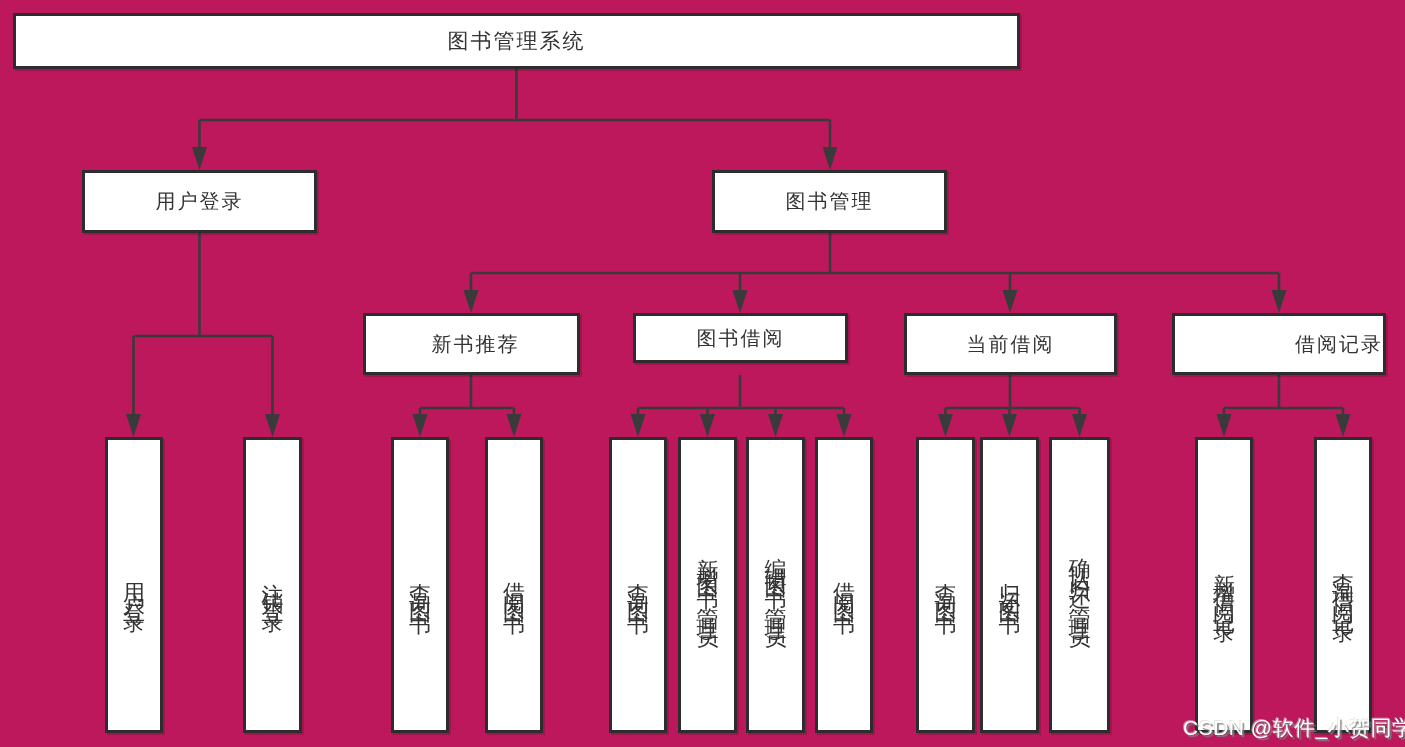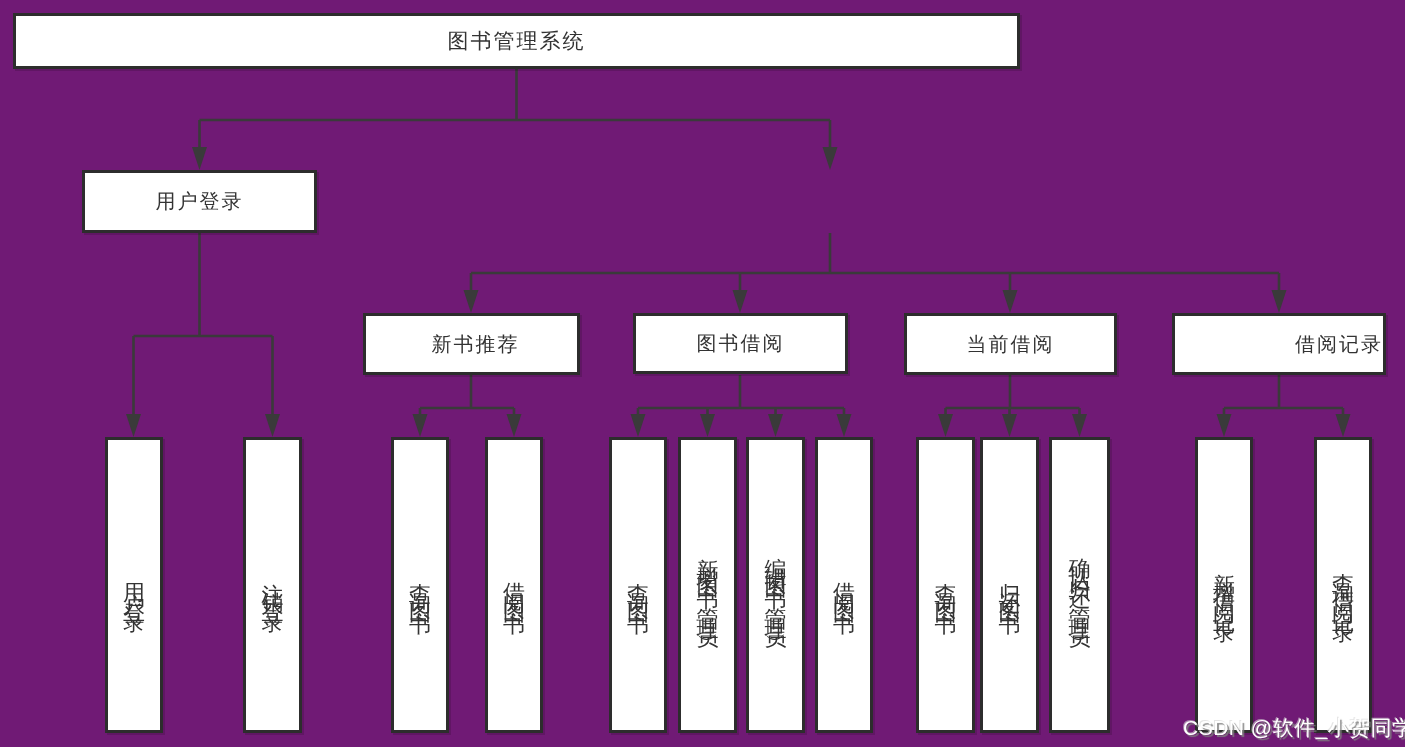--- a/index.html
+++ b/index.html
@@ -1,19 +1,19 @@
 <!DOCTYPE html>
 <html><head>
 <meta charset="utf-8">
 <style>
   html,body{margin:0;padding:0;background:#ffffff;}
   #canvas{
     position:relative;
     width:1405px;height:747px;
-    background:#701a75;
+    background:#be185d;
     overflow:hidden;
     font-family:"Liberation Sans","DejaVu Sans",sans-serif;
     color:#333333;
   }
   #connectors{position:absolute;left:0;top:0;width:1405px;height:747px;}
   #connectors path{stroke:#3a3a3a;stroke-width:2.6;fill:none;}
   #connectors polygon{fill:#3a3a3a;stroke:none;}
   .hbox{
     position:absolute;box-sizing:border-box;
     border:3px solid #2d2d2d;background:#ffffff;
@@ -35,21 +35,21 @@
     font-size:22px;line-height:1;
     letter-spacing:10px;
     white-space:nowrap;
     max-height:288px;
   }
   
   .n-root          {left:13px;  top:13px;  width:1007px;height:56px;font-size:21px;}
   .n-user-login    {left:82px;  top:170px; width:235px; height:63px;}
   .n-book-mgmt     {left:712px; top:170px; width:235px; height:63px;}
   .n-new-books     {left:363px; top:313px; width:217px; height:62px;padding-left:8px;}
-  .n-book-borrow   {left:633px; top:313px; width:215px; height:61px;}
+  .n-book-borrow   {left:633px; top:313px; width:215px; height:50px;}
   .n-current-borrow{left:904px; top:313px; width:213px; height:62px;text-align:right;}
   .n-borrow-records{left:1172px;top:313px; width:214px; height:62px;justify-content:flex-end;}
   .lf{top:437px;height:296px;}
   .l-g1a{left:105px; width:58px;}
   .l-g1b{left:243px; width:59px;}
   .l-g2a{left:391px; width:58px;}
   .l-g2b{left:485px; width:58px;}
   .l-g3a{left:609px; width:58px;}
   .l-g3b{left:678px; width:59px;}
   .l-g3c{left:746px; width:59px;}
@@ -108,20 +108,23 @@
     <polygon points="1335.5,414 1350.5,414 1343,437"></polygon>
   </svg>
 
   <div class="hbox n-root">
     <span>图书管理系统</span>
   </div>
 
   <div class="hbox n-user-login">
     <span>用户登录</span>
   </div>
+  <div class="hbox n-book-mgmt">
+    <span>图书管理</span>
+  </div>
 
   <div class="hbox n-new-books">
     <span>新书推荐</span>
   </div>
   <div class="hbox n-book-borrow">
     <span>图书借阅</span>
   </div>
   <div class="hbox n-current-borrow">
     <span>当前借阅</span>
   </div>

